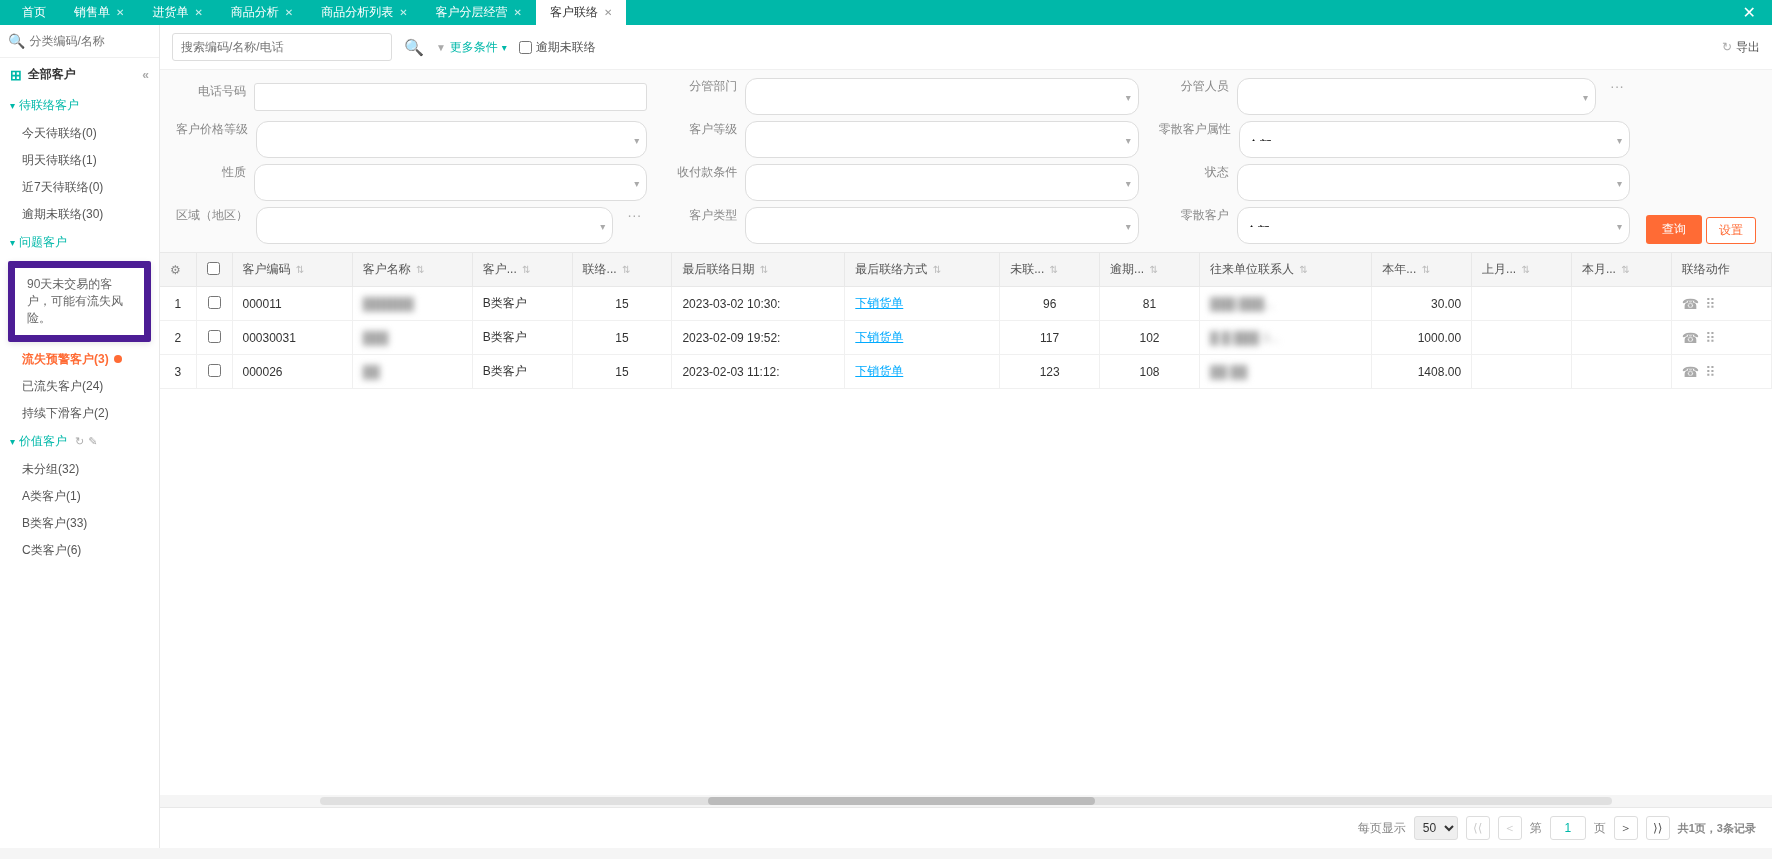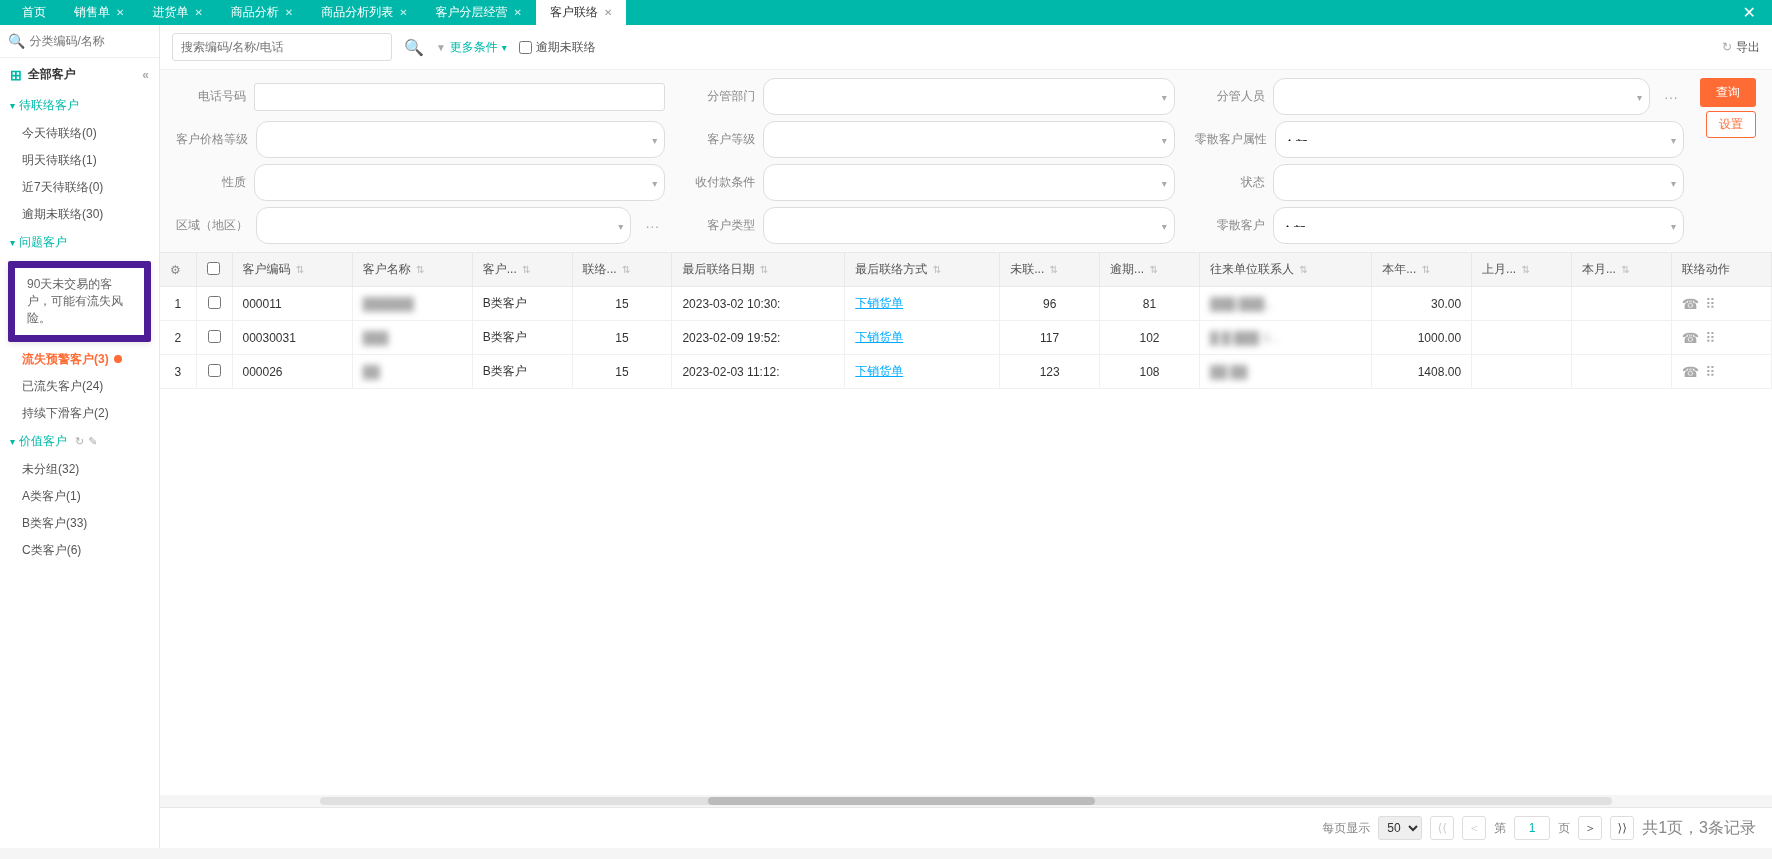--- a/index.html
+++ b/index.html
@@ -197,21 +197,21 @@
     }
     .adv-filter-row {
       display: flex;
       align-items: center;
       gap: 0;
       margin-bottom: 6px;
     }
     .adv-filter-row:last-child { margin-bottom: 0; }
     .filter-field {
       display: flex;
-      align-items: center;
+      align-items: flex-start;
       flex: 1;
       gap: 8px;
       min-width: 0;
     }
     .filter-label {
       color: #888;
       font-size: 12px;
       white-space: nowrap;
       min-width: 70px;
       text-align: right;
@@ -274,21 +274,21 @@
       border-radius: 3px;
       padding: 4px 12px;
       font-size: 12px;
       cursor: pointer;
       margin-left: 4px;
       margin-top: 4px;
       display: block;
     }
     .filter-actions {
       display: flex;
-      flex-direction: column;
+      flex-direction: row;
       align-items: flex-end;
       justify-content: flex-start;
       padding-left: 8px;
     }
 
     
     .table-container {
       flex: 1;
       overflow: auto;
       background: #fff;
@@ -378,21 +378,21 @@
     .pagination-btn:disabled { color: #ccc; cursor: default; }
     .page-num-input {
       width: 36px;
       height: 24px;
       border: 1px solid #ddd;
       border-radius: 3px;
       text-align: center;
       font-size: 12px;
       color: #00b8a9;
     }
-    .footer-total { color: #888; font-size: 16px; }
+    .footer-total { color: #888; font-size: 11px; font-weight: bold; }
 
     
     .scroll-bar-container {
       height: 12px;
       background: #f5f5f5;
       display: flex;
       align-items: center;
       padding: 0 160px;
     }
     .scroll-bar-track {

